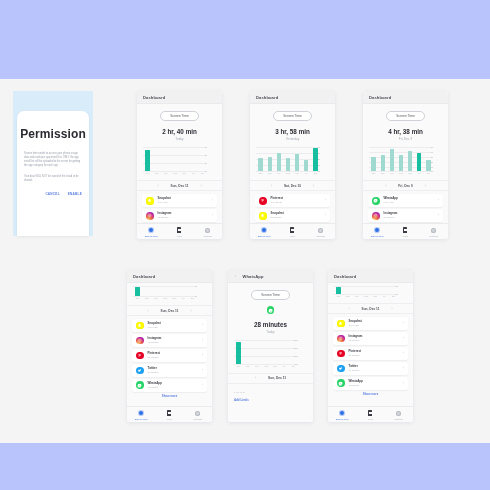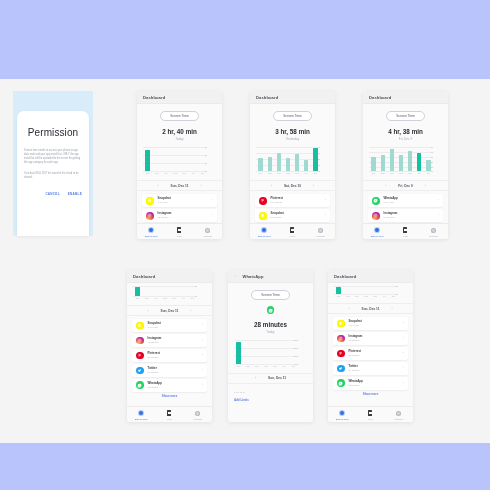--- a/index.html
+++ b/index.html
@@ -22,21 +22,21 @@
   
   .perm-wrap{ position:absolute; left:13px; top:12px; width:80px; height:145px; }
   .perm-bg{ position:absolute; left:0; top:0; width:80px; height:145px; background:#d8ecfa; }
   .perm-card{
     position:absolute; left:4px; top:20px; width:72px; height:125px;
     background:#fff; border-radius:7px 7px 0 0;
     box-shadow:0 1px 3px rgba(30,40,80,.07);
   }
   .perm-title{
     margin-top:16px; text-align:center;
-    font-size:10px; font-weight:normal; color:#2b2b33; letter-spacing:.1px;
+    font-size:12px; font-weight:bold; color:#2b2b33; letter-spacing:.1px;
   }
   .perm-body{
     margin:11px 7px 0 7px;
     font-size:2.55px; line-height:1.62; color:#9aa0ab; text-align:left;
   }
   .perm-body.second{ margin-top:6px; }
   .perm-actions{
     position:absolute; left:0; right:7px; bottom:40px;
     display:flex; justify-content:flex-end; gap:8px;
   }

